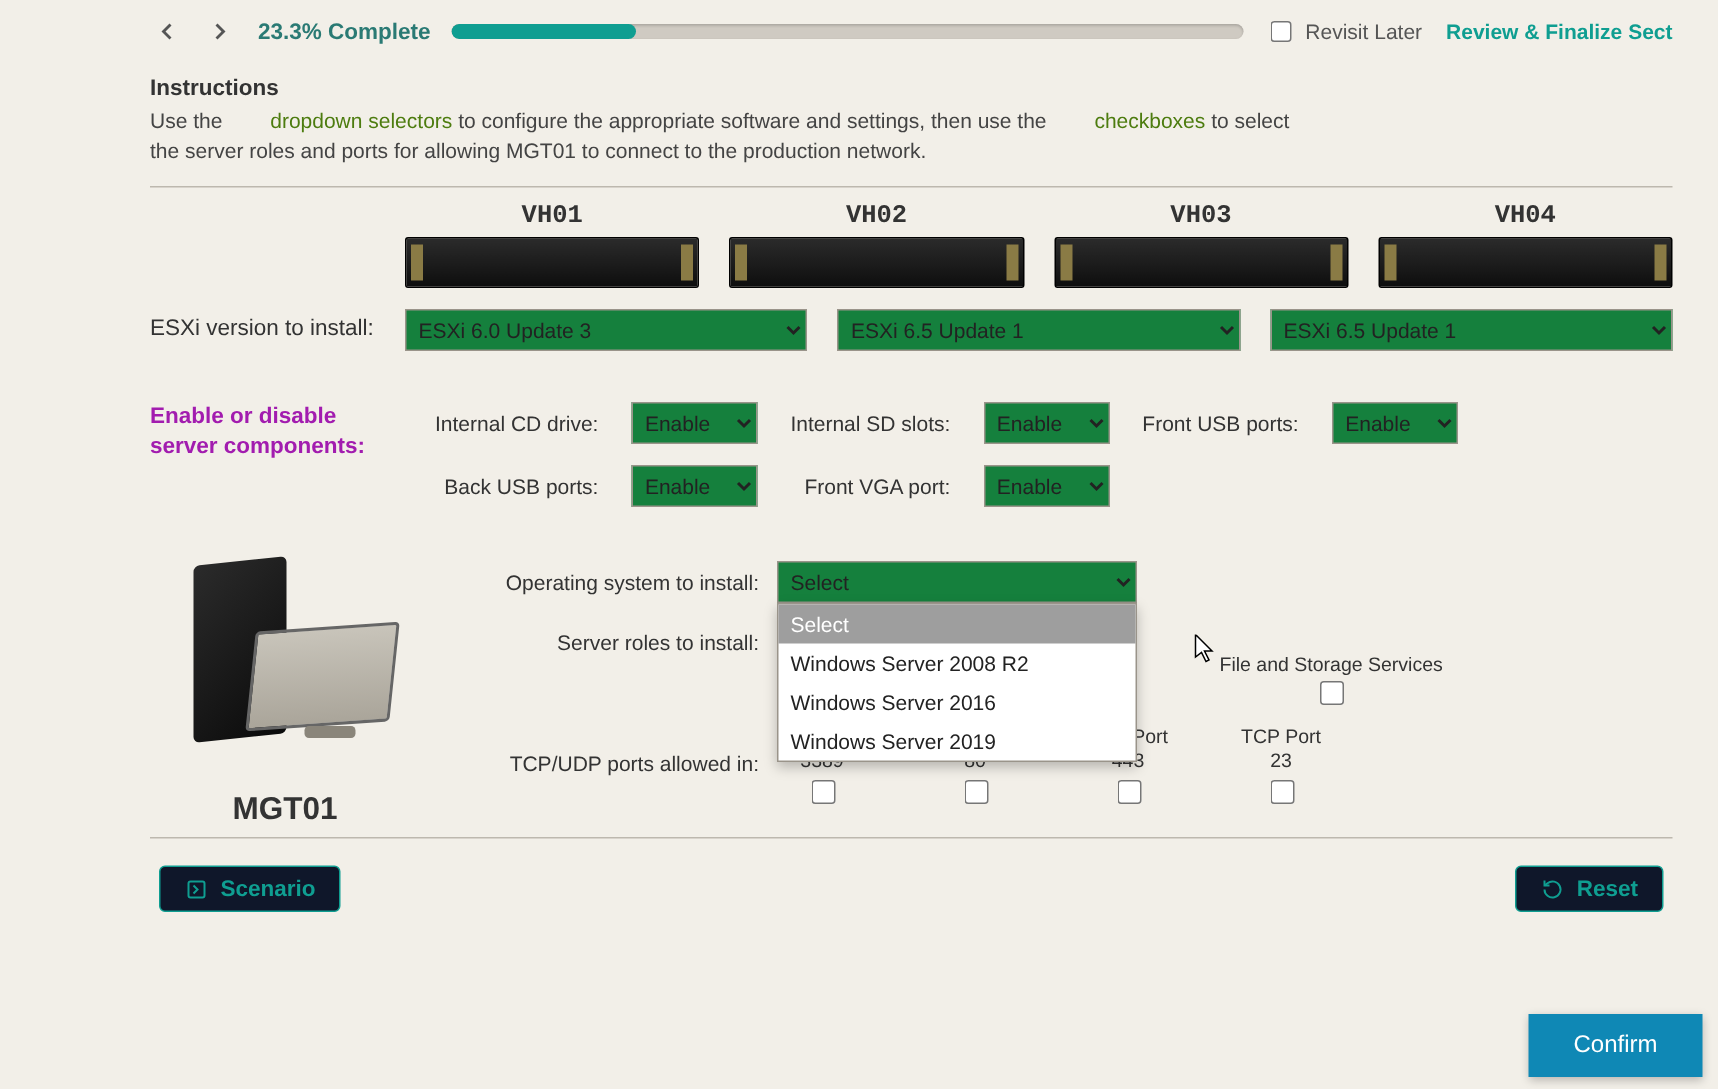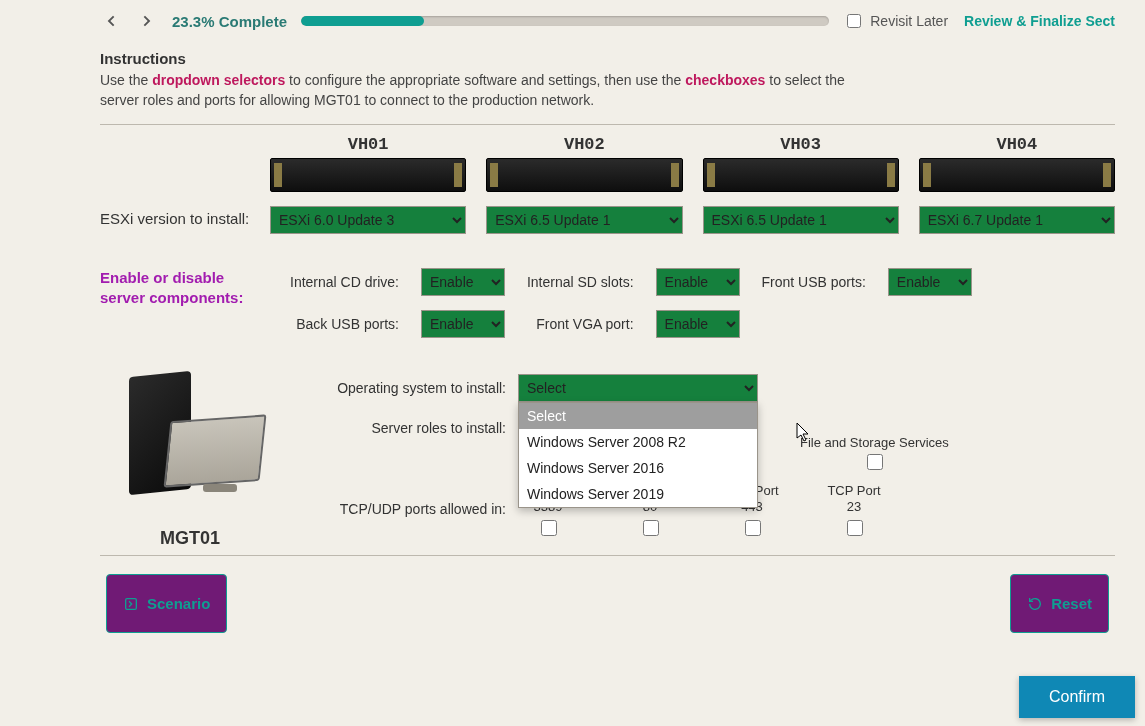--- a/index.html
+++ b/index.html
@@ -28,21 +28,21 @@
     background:#0f9e91; border-radius:5px;
   }
   .top-right { display:flex; align-items:center; gap:16px; white-space:nowrap; }
   .revisit { display:flex; align-items:center; gap:6px; color:#555; }
   .revisit input { width:14px; height:14px; }
   .review-link { color:#0f9e91; font-weight:600; cursor:pointer; font-size:14px;text-align:right; }
 
   
   .instructions h2 { margin:0 0 4px 0; font-size:15px; color:#333; font-weight:700; }
   .instructions p { margin:0 0 14px 0; max-width:780px; line-height:1.4; color:#444; }
-  .instructions b { font-weight:700; color:#be185d; }
+  .instructions b { font-weight:400; color:#4d7c0f;margin-left:28px; }
   hr.full { border:0; border-top:1px solid #bdb8ae; margin:6px 0 10px 0; }
 
   
   .hosts-row { display:flex; gap:20px; margin-left:170px; }
   .host-col { flex:1; text-align:center;font-family:Liberation Mono, monospace; }
   .host-name { font-weight:700; font-size:17px; margin-bottom:4px; color:#333; }
   .rack-img {
     height:34px; background:linear-gradient(#2b2b2b,#0e0e0e);
     border:1px solid #000; border-radius:2px; position:relative; margin-bottom:10px;
   }
@@ -87,57 +87,57 @@
   .tower-monitor {
     position:absolute; left:42px; top:44px; width:96px; height:66px;
     background:linear-gradient(#c8c4ba,#aaa59a);
     border:2px solid #666; border-radius:3px;
     transform: skewY(-4deg) skewX(-6deg);
   }
   .tower-stand {
     position:absolute; left:78px; top:110px; width:34px; height:8px;
     background:#8a857a; border-radius:3px;
   }
-  .mgt-name { font-weight:700; font-size:18px; margin-top:24px; }
+  .mgt-name { font-weight:700; font-size:21px; margin-top:24px; }
 
   .mgt-config { flex:1; }
   .mgt-row { display:flex; align-items:center; gap:12px; margin-bottom:16px; }
   .mgt-row .rlabel { width:200px; text-align:right; }
   .os-select-wrap { position:relative; width:240px; }
   .os-select-wrap select { width:100%; }
   .dropdown-open {
     position:absolute; top:28px; left:0; right:0;
     background:#fff; border:1px solid #9a948a; z-index:10;
     box-shadow:0 3px 8px rgba(0,0,0,.25);
   }
   .dropdown-open .opt {
     padding:5px 8px; cursor:pointer; font-size:14px; color:#222;
   }
   .dropdown-open .opt.sel { background:#9e9e9e; color:#fff; }
 
   .roles-row { display:flex; align-items:flex-start; gap:12px; }
   .roles-row .rlabel { width:200px; text-align:right; padding-top:2px; }
   .roles-cols { display:flex; gap:42px; }
-  .role-col { text-align:center; font-size:13px; }
+  .role-col { text-align:center; font-size:13px;margin-left:13px; }
   .role-col .rname { min-height:32px; display:flex; align-items:flex-end; justify-content:center; white-space:nowrap; }
   .role-col input { width:16px; height:16px; margin-top:4px; }
 
   .ports-row { display:flex; align-items:flex-start; gap:12px; margin-top:10px; }
   .ports-row .rlabel { width:200px; text-align:right; padding-top:18px; }
   .port-cols { display:flex; gap:42px; }
   .port-col { text-align:center; font-size:13px; width:60px; }
   .port-col .pname { line-height:1.2; white-space:nowrap; }
   .port-col input { width:16px; height:16px; margin-top:6px; }
 
   
   .bottom-bar { display:flex; justify-content:space-between; margin-top:18px; padding:0 6px; }
   .btn {
     display:inline-flex; align-items:center; gap:8px;
-    border:1.5px solid #0f9e91; background:#701a75; color:#0f9e91;
-    padding:20px 16px; border-radius:4px; font-size:15px; font-weight:600;
+    border:1.5px solid #0f9e91; background:#0f172a; color:#0f9e91;
+    padding:6px 16px; border-radius:4px; font-size:15px; font-weight:600;
     cursor:pointer;
   }
   .btn svg { width:16px; height:16px; }
 
   .confirm-btn {
     position:absolute; right:10px; bottom:8px;
     background:#0f88b5; color:#fff; border:none;
     padding:12px 30px; font-size:16px; cursor:pointer;
     box-shadow:0 2px 6px rgba(0,0,0,.25);
   }
@@ -201,21 +201,20 @@
         <div class="host-name">VH04</div>
     <div class="rack-img"></div>
       </div>
     </div>
   <div class="esxi-row">
     <div class="esxi-label">ESXi version to install:</div>
     <div class="esxi-selects" id="esxi-selects">
         <select><option>ESXi 6.0 Update 3</option></select>
         <select><option>ESXi 6.5 Update 1</option></select>
         <select><option>ESXi 6.5 Update 1</option></select>
-        <select><option>ESXi 6.7 Update 1</option></select>
       </div>
   </div>
 
   <div class="components">
     <div class="components-label">Enable or disable server components:</div>
     <div class="comp-grid" id="comp-grid" style="grid-template-columns: auto auto auto auto auto auto;">
         <div class="lab">Internal CD drive:</div>
         <select><option>Enable</option></select>
         <div class="lab">Internal SD slots:</div>
         <select><option>Enable</option></select>

